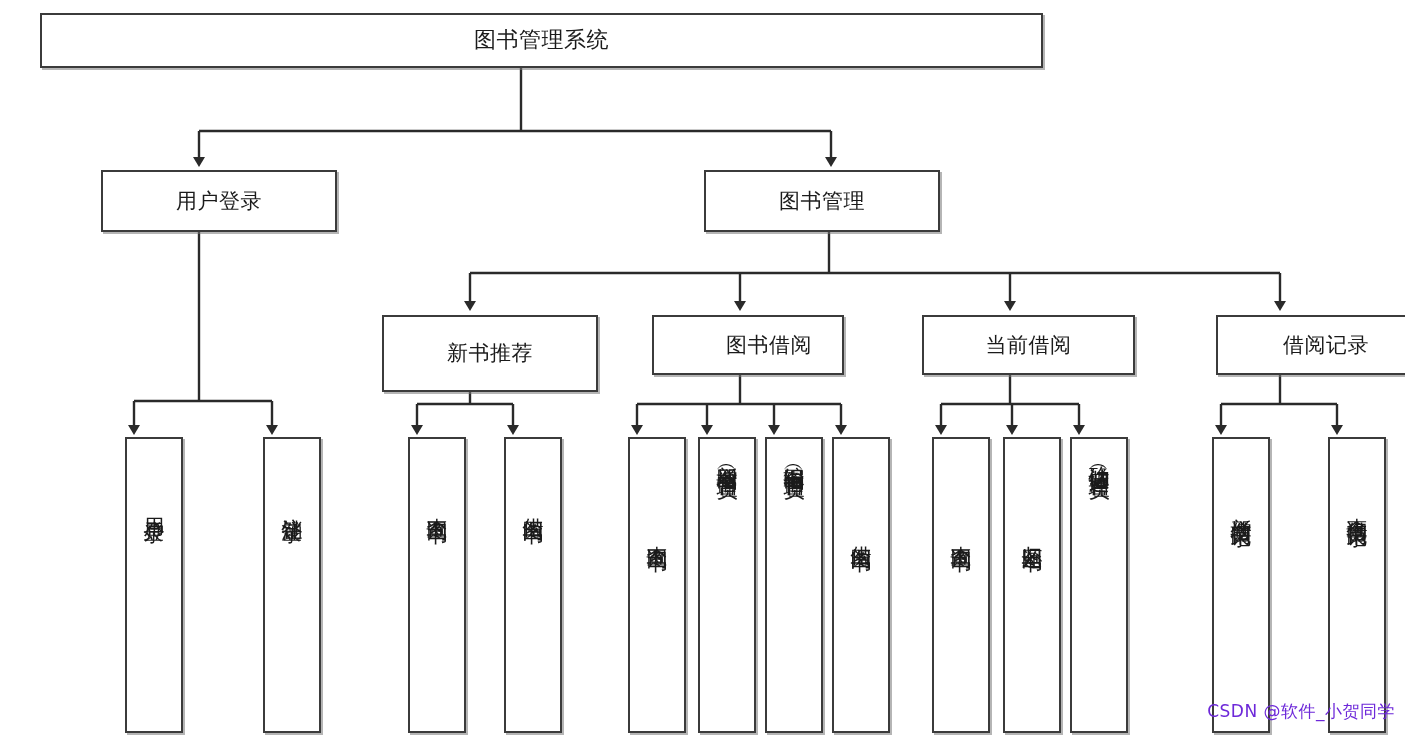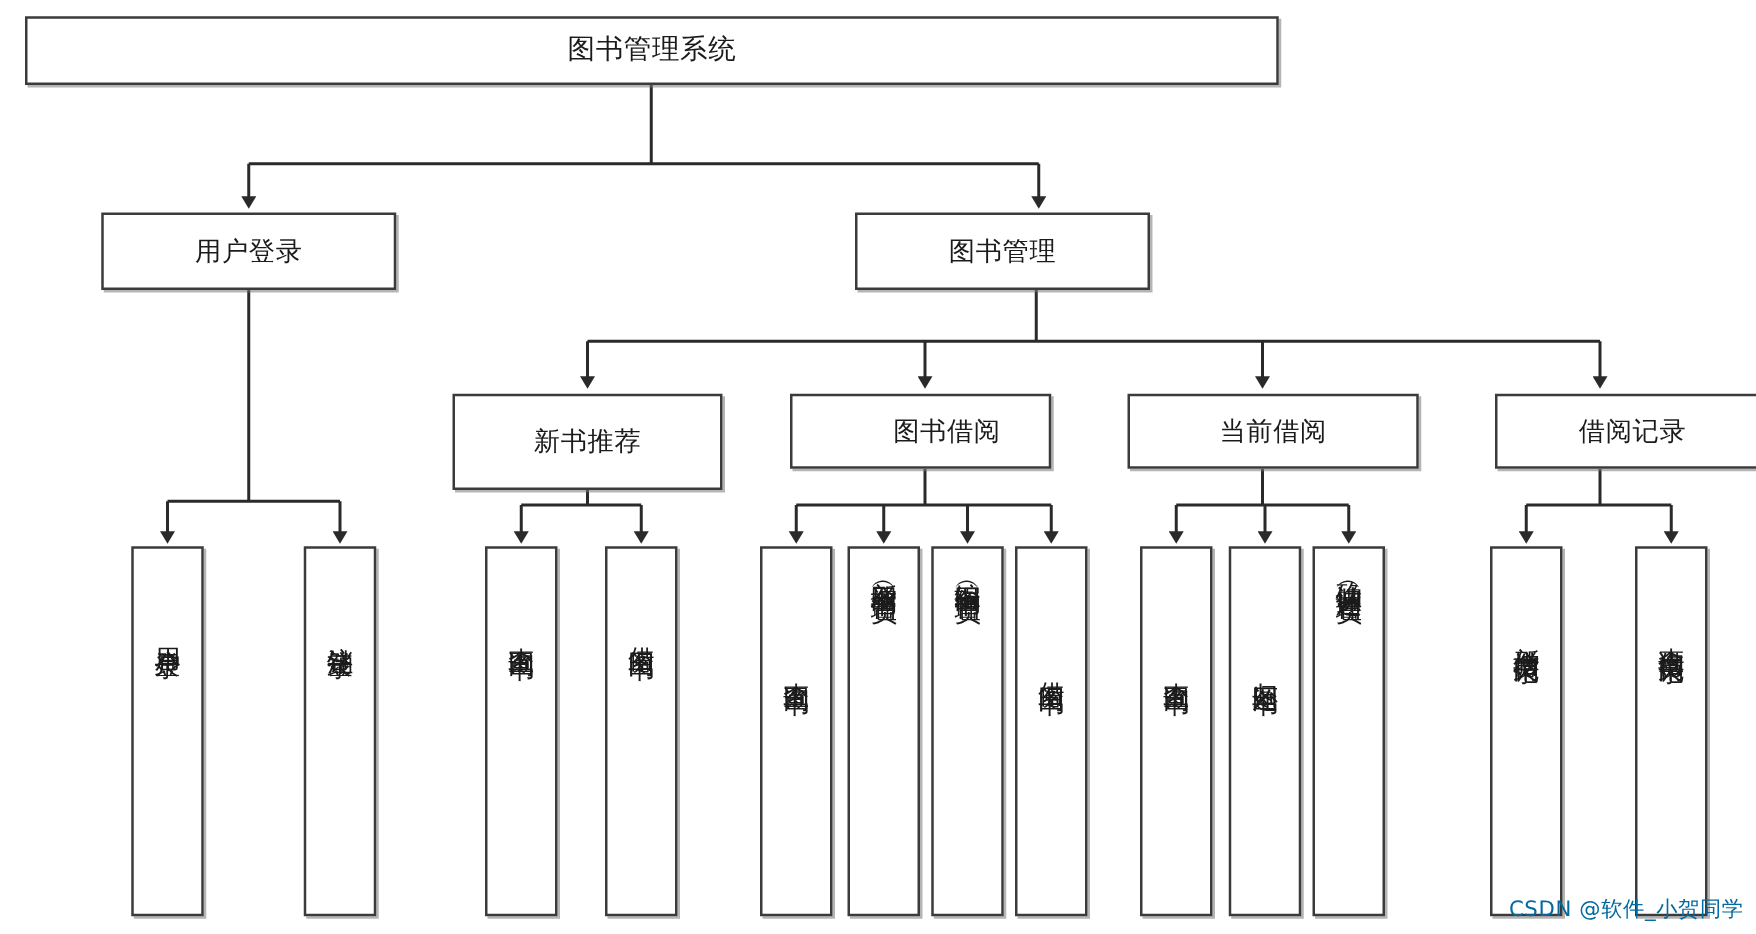--- a/index.html
+++ b/index.html
@@ -28,20 +28,21 @@
   .node {
     position: absolute;
     box-sizing: border-box;
     background: #ffffff;
     border: 2px solid #3b3b3b;
     box-shadow: 2px 2px 0 rgba(120,120,120,0.55);
     display: flex;
     align-items: center;
     justify-content: center;
     color: #1b1b1b;
+    margin-left: 20px;
   }
   .node .label {
     display: block;
     text-align: center;
     line-height: 1.28;
     letter-spacing: 0.5px;
   }
   .node.horiz .label {
     writing-mode: horizontal-tb;
     font-size: 21px;
@@ -67,23 +68,23 @@
   }
   .node.vert.mid2 .label {
     margin-top: 84px;
   }
   .node.vert.top .label {
     margin-top: 4px;
   }
   .watermark {
     position: absolute;
     right: 10px;
-    bottom: 8px;
+    bottom: 24px;
     font-size: 17px;
-    color: #0369a1;
+    color: #6d28d9;
     letter-spacing: 0.5px;
     white-space: nowrap;
   }
 </style>
 </head>
 <body>
 
 <div id="canvas">
 
   <svg id="wires" viewBox="0 0 1405 747" xmlns="http://www.w3.org/2000/svg">
@@ -143,24 +144,24 @@
   <div class="node horiz" style="left:81px; top:170px; width:236px; height:62px;">
     <span class="label">用户登录</span>
   </div>
   <div class="node horiz" style="left:684px; top:170px; width:236px; height:62px;">
     <span class="label">图书管理</span>
   </div>
 
   <div class="node horiz" style="left:362px; top:315px; width:216px; height:77px;">
     <span class="label">新书推荐</span>
   </div>
-  <div class="node horiz" style="left:632px; top:315px; width:209px; height:60px;padding-left:42px;">
+  <div class="node horiz" style="left:632px; top:315px; width:192px; height:60px;padding-left:42px;">
     <span class="label">图书借阅</span>
   </div>
-  <div class="node horiz" style="left:902px; top:315px; width:233px; height:60px;">
+  <div class="node horiz" style="left:902px; top:315px; width:213px; height:60px;">
     <span class="label">当前借阅</span>
   </div>
   <div class="node horiz" style="left:1196px; top:315px; width:220px; height:60px;justify-content:center;">
     <span class="label">借阅记录</span>
   </div>
 
   <div class="node vert mid" style="left:105px; top:437px; width:58px; height:296px;">
     <span class="label">用户登录</span>
   </div>
   <div class="node vert mid" style="left:243px; top:437px; width:58px; height:296px;">

